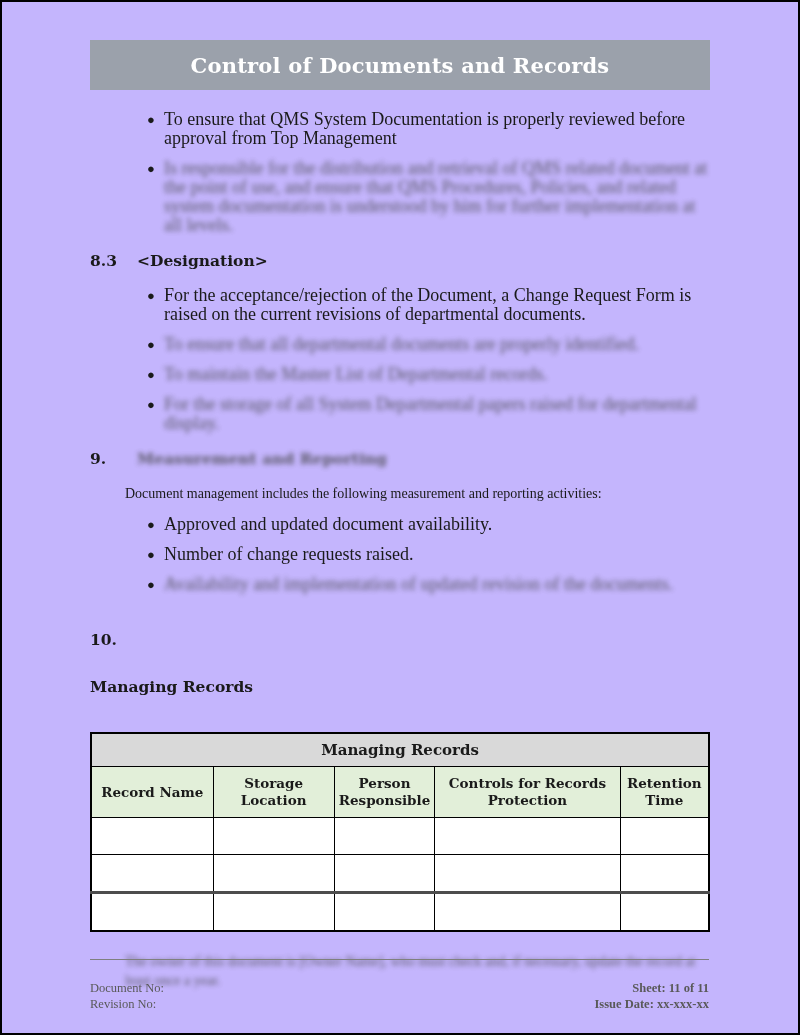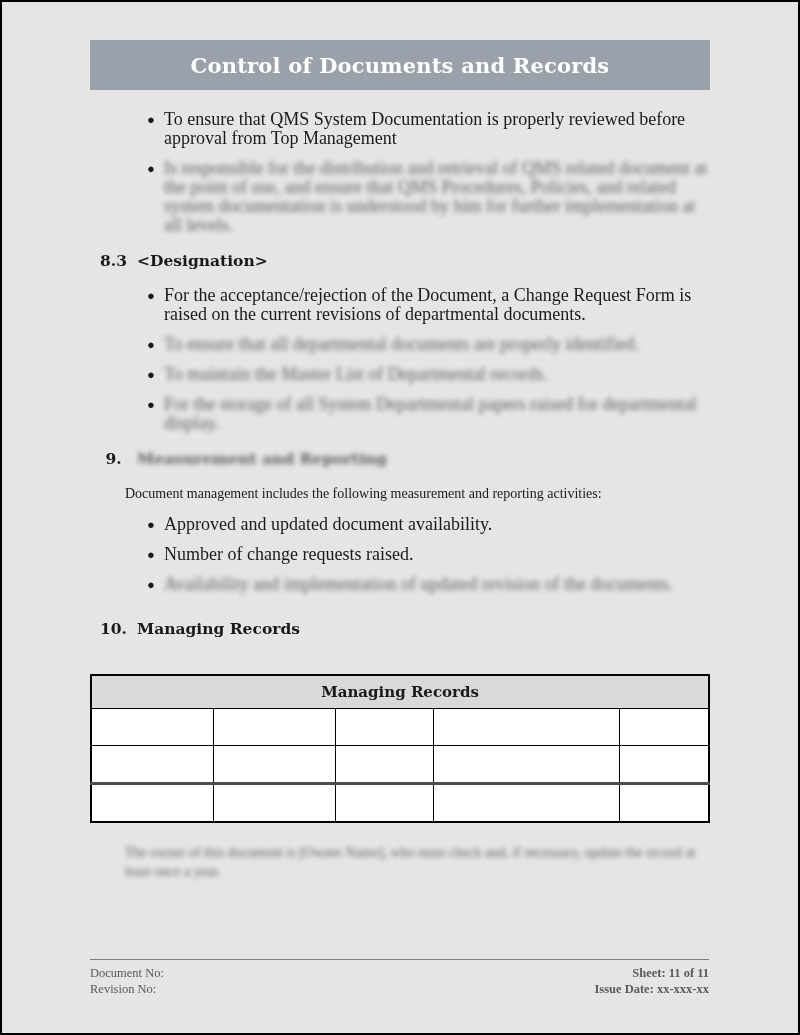--- a/index.html
+++ b/index.html
@@ -1,41 +1,41 @@
 <!DOCTYPE html>
 <html><head>
 <meta charset="utf-8">
 <style>
   html,body{margin:0;padding:0;background:#fff;}
   .page{
     position:relative;
     width:800px;height:1035px;
     box-sizing:border-box;
     border:2px solid #000;
-    background:#e5e5e5;
+    background:#c4b5fd;
     font-family:"Liberation Serif", serif;
     color:#1a1a1a;
     overflow:hidden;
   }
   .content{padding:38px 88px 0 88px;}
   .banner{
     height:50px;
     background:#9ba1ab;
     display:flex;align-items:center;justify-content:center;
     margin-bottom:20px;
   }
   .banner-title{
     font-family:"DejaVu Serif", serif;
     font-weight:bold;font-size:21px;color:#ffffff;
     letter-spacing:.2px;
   }
   .bullet{display:flex;margin:0 0 11px 57px;}
   .bullet .dot{width:17px;flex:0 0 17px;font-size:13px;line-height:19px;}
   .bullet .btxt{flex:1;font-size:18px;line-height:19px;}
-  .section-heading{display:flex;align-items:baseline;margin:16px 0 16px 0;text-align:center;}
+  .section-heading{display:flex;align-items:baseline;margin:16px 0 16px 0;}
   .sec-num{
     width:47px;flex:0 0 47px;
     font-family:"DejaVu Serif", serif;font-weight:bold;font-size:15.5px;
   }
   .sec-title{
     font-family:"DejaVu Serif", serif;font-weight:bold;font-size:15.5px;
   }
   .para{margin:0 0 12px 35px;font-size:14px;line-height:19px;}
   .blurred{filter:blur(2.8px);color:#3f3f3f;opacity:.8;}
   
@@ -54,21 +54,21 @@
     font-family:"DejaVu Serif", serif;font-weight:bold;font-size:13.5px;
     line-height:17px;padding:2px 4px;
   }
   .tbl-empty-row td{height:34px;background:#fff;}
   .row-thick-top td{border-top:3px solid #4d4d4d;}
   
   .footer{
     position:absolute;left:88px;right:89px;top:957px;
     border-top:1px solid #7f7f7f;
     display:flex;justify-content:space-between;
-    padding-top:5px;
+    padding-top:20px;
     font-size:12.5px;color:#595959;line-height:16px;
   }
 </style>
 </head>
 <body>
 
 <div class="page">
   <div class="content">
 
     <div class="banner">
@@ -116,36 +116,43 @@
     </div>
     <div class="bullet">
       <span class="dot">●</span>
       <span class="btxt">Number of change requests raised.</span>
     </div>
     <div class="bullet">
       <span class="dot">●</span>
       <span class="btxt blurred">Availability and implementation of updated revision of the documents.</span>
     </div>
 
-    <div class="section-heading" style="margin-top:25px;">
+    <div class="section-heading" style="margin-top:36px;flex-direction:column;">
       <span class="sec-num">10.</span>
       <span class="sec-title">Managing Records</span>
     </div>
 
     <table class="mr-table">
       <colgroup>
         <col style="width:19.9%">
           <col style="width:19.7%">
           <col style="width:15.8%">
           <col style="width:30.2%">
           <col style="width:14.4%">
       </colgroup>
       <tbody>
         <tr>
           <td class="tbl-title-cell" colspan="5">Managing Records</td>
+        </tr>
+        <tr>
+          <td class="tbl-head-cell">Record Name</td>
+          <td class="tbl-head-cell">Storage Location</td>
+          <td class="tbl-head-cell">Person Responsible</td>
+          <td class="tbl-head-cell">Controls for Records Protection</td>
+          <td class="tbl-head-cell">Retention Time</td>
         </tr>
         <tr class="tbl-empty-row">
           <td></td>
             <td></td>
             <td></td>
             <td></td>
             <td></td>
         </tr>
         <tr class="tbl-empty-row">
           <td></td>

